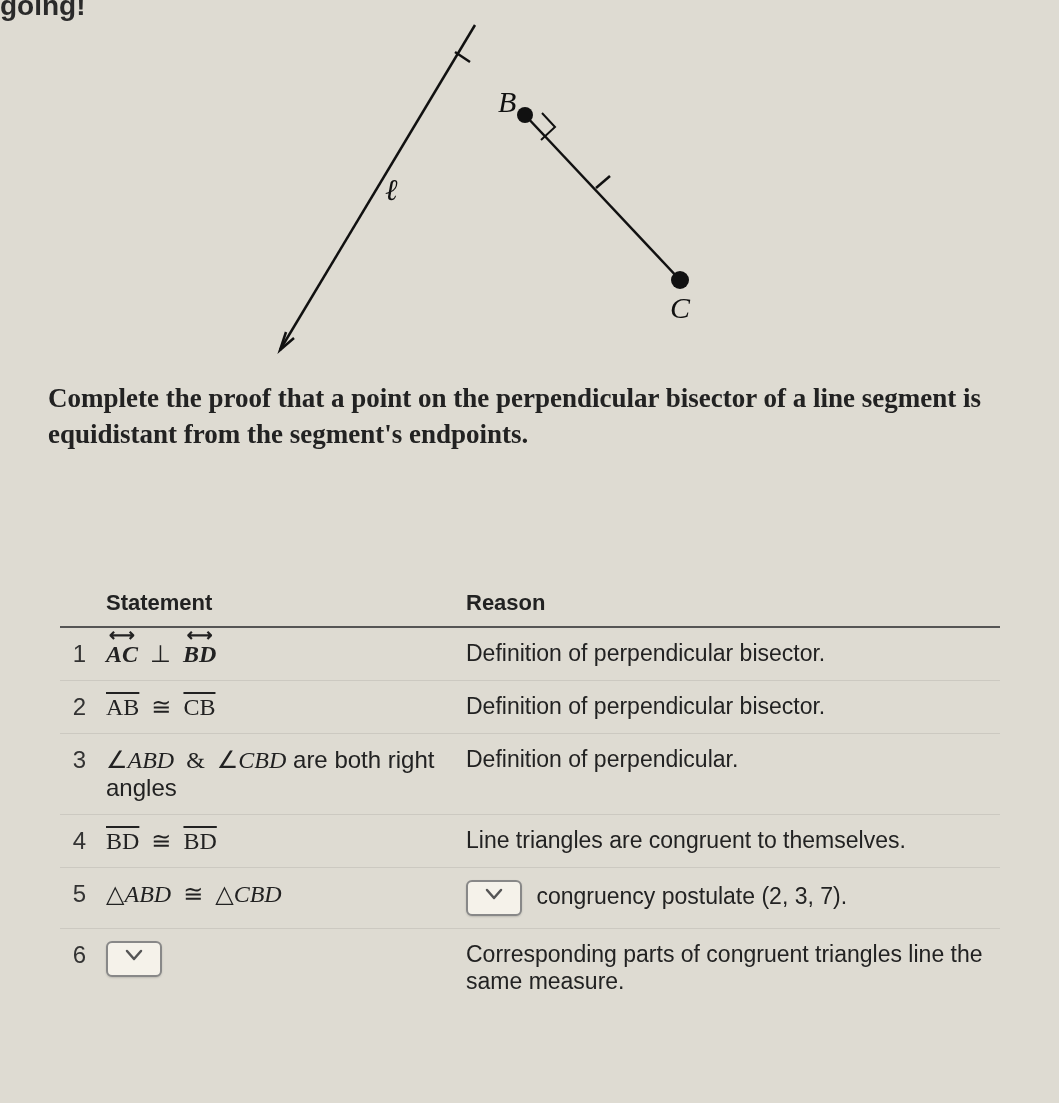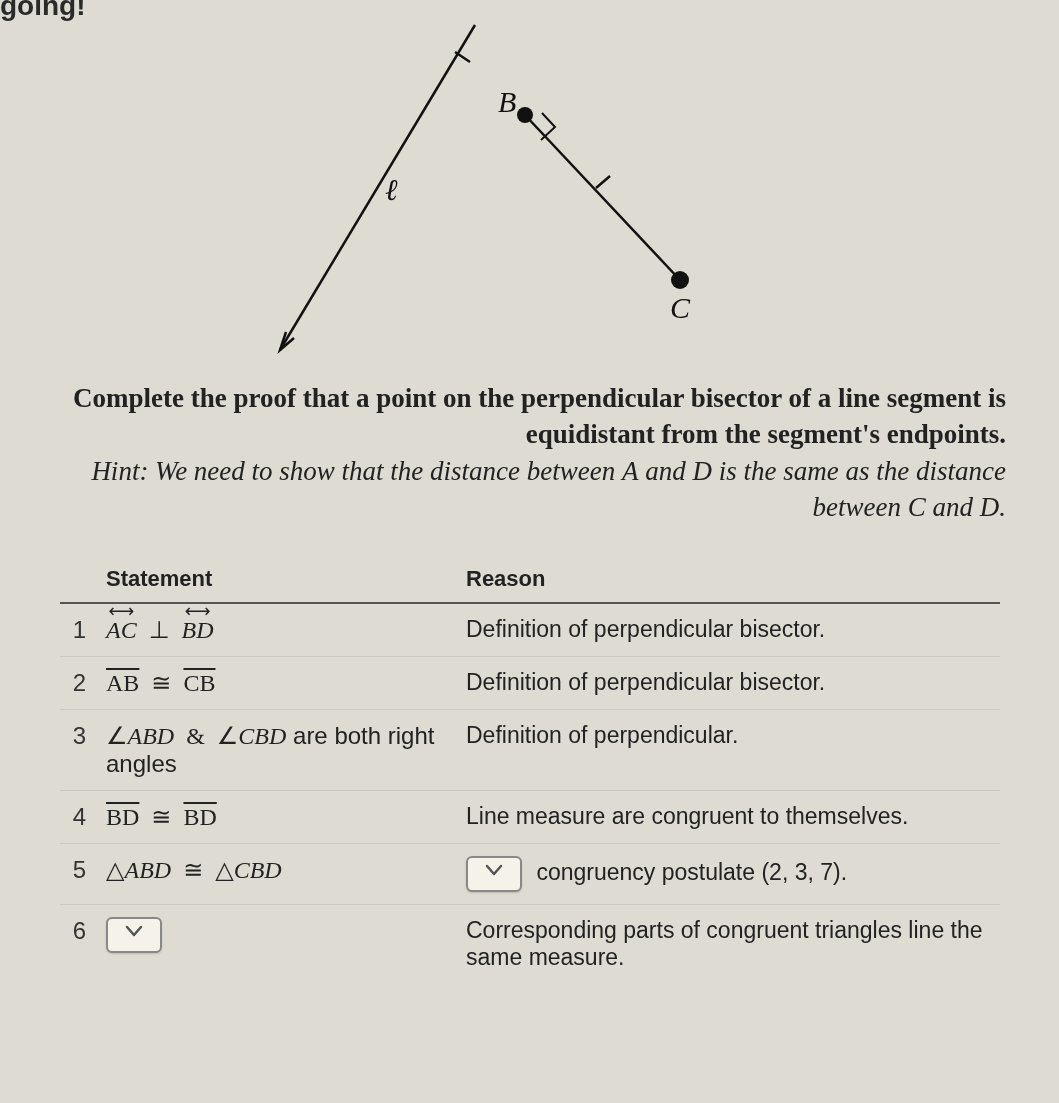--- a/index.html
+++ b/index.html
@@ -29,34 +29,33 @@
   }
   .diagram {
     position: absolute;
     left: 250px;
     top: 0;
     width: 500px;
     height: 360px;
   }
   .instr {
     position: absolute;
-    left: 66px;
+    left: 48px;
     top: 380px;
     width: 940px;
     font-size: 27px;
     line-height: 1.35;
-    text-align: right;
   }
   .instr .bold { font-weight: bold; }
   .instr .hint { font-style: italic; font-weight: normal; }
   .mathit { font-style: italic; font-family: "Times New Roman", serif; }
   .proof {
     position: absolute;
     left: 60px;
-    top: 556px;
+    top: 580px;
     width: 940px;
   }
   table {
     border-collapse: collapse;
     width: 100%;
     font-size: 24px;
   }
   th {
     text-align: left;
     font-weight: bold;
@@ -77,20 +76,21 @@
     font-family: Arial, sans-serif;
     color: #333;
   }
   td.stmt { width: 360px; }
   td.reason { font-family: Arial, sans-serif; font-size: 23px; margin-top: 8px; }
   .overline { text-decoration: overline; }
   .doublearrow {
     position: relative;
     display: inline-block;
     font-style: italic;
+    font-weight: bold;
   }
   .doublearrow::before {
     content: "⟷";
     position: absolute;
     top: -17px;
     left: 0;
     right: 0;
     text-align: center;
     font-style: normal;
     font-size: 18px;
@@ -138,23 +138,20 @@
       <circle cx="430" cy="280" r="9" fill="#111"></circle>
 
       <text x="248" y="112" font-family="Times New Roman" font-style="italic" font-size="30" fill="#111">B</text>
       <text x="420" y="318" font-family="Times New Roman" font-style="italic" font-size="30" fill="#111">C</text>
       <text x="135" y="200" font-family="Times New Roman" font-style="italic" font-size="30" fill="#111">ℓ</text>
     </svg>
   </div>
 
   <div class="instr">
     <span class="bold">Complete the proof that a point on the perpendicular bisector of a line segment is equidistant from the segment's endpoints.</span><br>
-    <span class="hint">
-      <span>Hint: We need to show that the distance between </span><span class="mathit">A</span><span> and </span><span class="mathit">D</span><span> is the same as the distance between </span><span class="mathit">C</span><span> and </span><span class="mathit">D</span><span>.</span>
-    </span>
   </div>
 
   <div class="proof">
     <table>
       <thead>
         <tr>
           <th class="num"></th>
           <th>Statement</th>
           <th>Reason</th>
         </tr>
@@ -191,21 +188,21 @@
           <td class="reason">Definition of perpendicular.</td>
         </tr>
 
         <tr>
           <td class="num">4</td>
           <td class="stmt">
             <span class="overline">BD</span>
             &nbsp;<span>≅</span>&nbsp;
             <span class="overline">BD</span>
           </td>
-          <td class="reason">Line measure are congruent to themselves.</td>
+          <td class="reason">Line triangles are congruent to themselves.</td>
         </tr>
 
         <tr>
           <td class="num">5</td>
           <td class="stmt">
             <span>△</span><span class="mathit">ABD</span>
             &nbsp;<span>≅</span>&nbsp;
             <span>△</span><span class="mathit">CBD</span>
           </td>
           <td class="reason">

